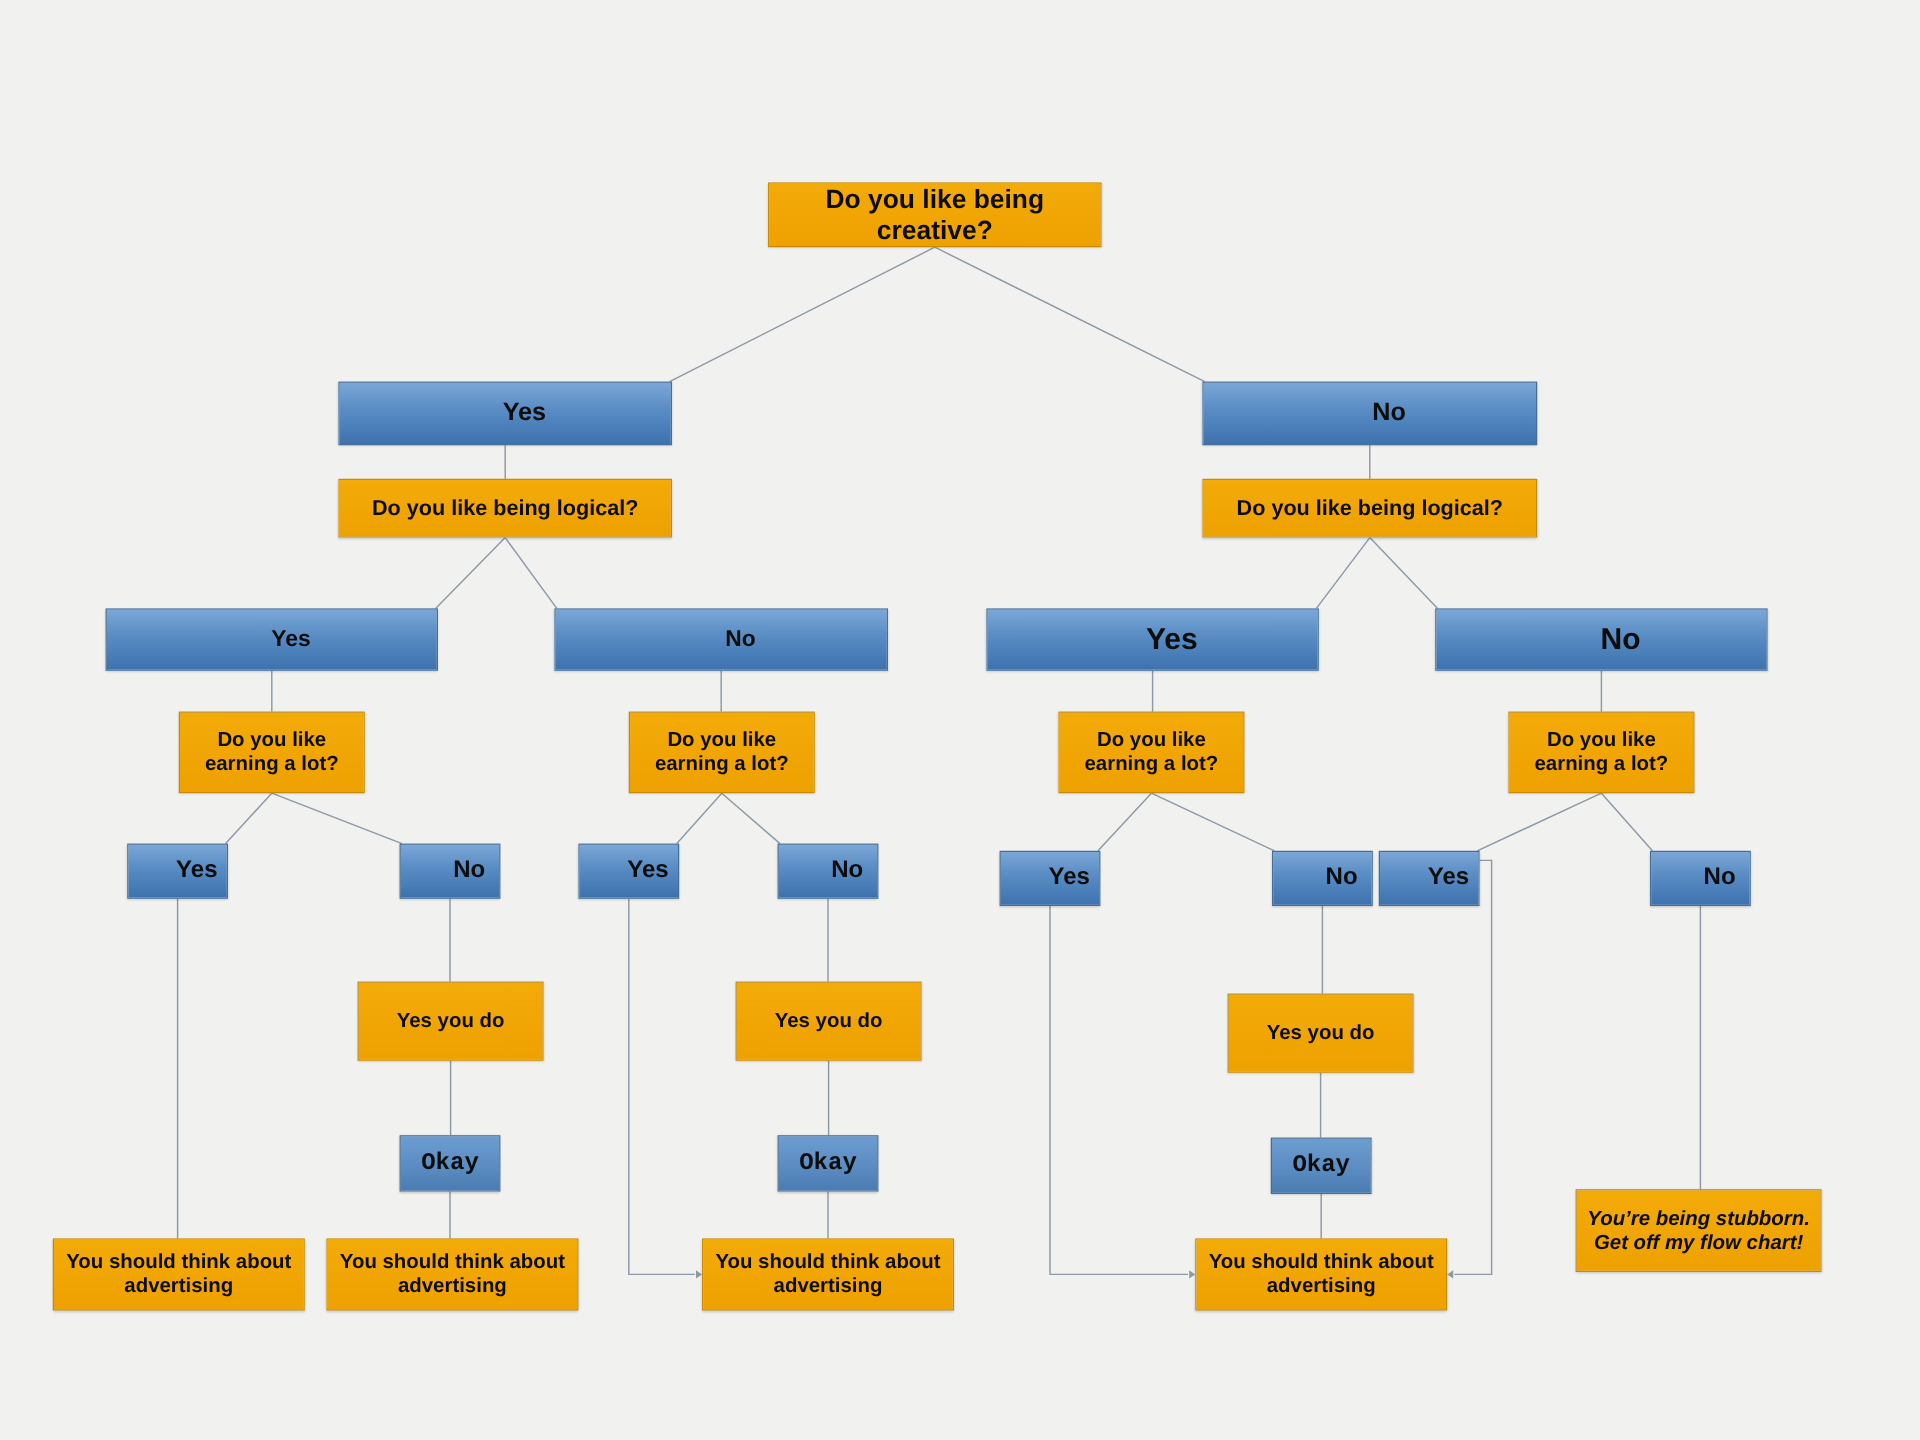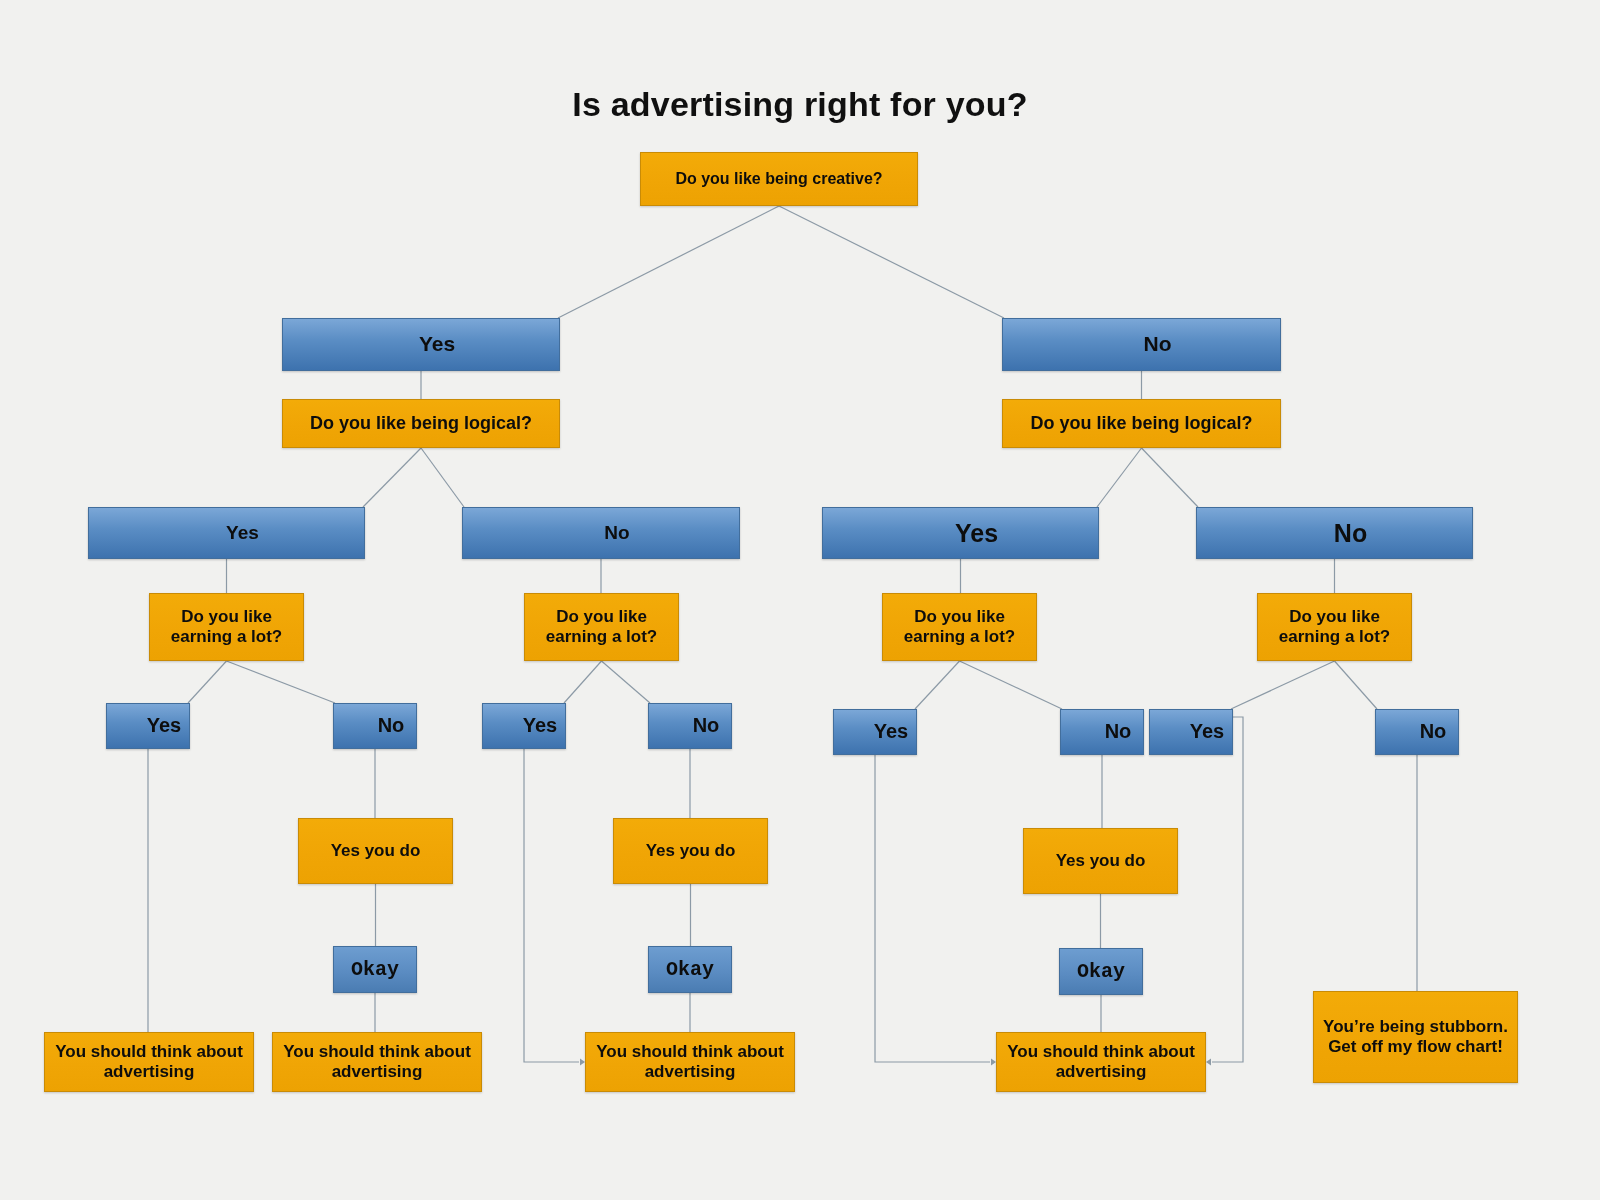--- a/index.html
+++ b/index.html
@@ -168,23 +168,22 @@
         <path d="M1101,995 L1101,1032" stroke="#8c9aa6" stroke-width="1.2" fill="none"></path>
       </g>
       <g>
         <path d="M1233,717 L1243,717 L1243,1062 L1212,1062" stroke="#8c9aa6" stroke-width="1.2" fill="none"></path>
         <polygon points="1211,1058.5 1206,1062 1211,1065.5" fill="#8c9aa6"></polygon>
       </g>
       <g>
         <path d="M1417,755 L1417,991" stroke="#8c9aa6" stroke-width="1.2" fill="none"></path>
       </g>
     </svg>
-  <div id="title">Is advertising right for you?</div>
   <div id="nodes-layer">
-      <div class="node orange" style="left: 640px; top: 152px; width: 278px; height: 54px; font-size: 16px;">
+      <div class="node orange" style="left: 640px; top: 152px; width: 278px; height: 54px; font-size: 22px;">
         <span>Do you like being creative?</span>
       </div>
       <div class="node blue" style="left: 282px; top: 318px; width: 278px; height: 53px; font-size: 21px;">
         <span>Yes</span>
       </div>
       <div class="node blue" style="left: 1002px; top: 318px; width: 279px; height: 53px; font-size: 21px;">
         <span>No</span>
       </div>
       <div class="node orange" style="left: 282px; top: 399px; width: 278px; height: 49px; font-size: 18px;">
         <span>Do you like being logical?</span>
@@ -263,17 +262,17 @@
       </div>
       <div class="node orange" style="left: 272px; top: 1032px; width: 210px; height: 60px; font-size: 17px;">
         <span>You should think about advertising</span>
       </div>
       <div class="node orange" style="left: 585px; top: 1032px; width: 210px; height: 60px; font-size: 17px;">
         <span>You should think about advertising</span>
       </div>
       <div class="node orange" style="left: 996px; top: 1032px; width: 210px; height: 60px; font-size: 17px;">
         <span>You should think about advertising</span>
       </div>
-      <div class="node orange" style="left: 1313px; top: 991px; width: 205px; height: 92px; font-size: 17px;">
+      <div class="node orange" style="left: 1313px; top: 991px; width: 205px; height: 69px; font-size: 17px; font-style: italic;">
         <span>You’re being stubborn. Get off my flow chart!</span>
       </div>
     </div>
 </div>
 
 </body></html>

